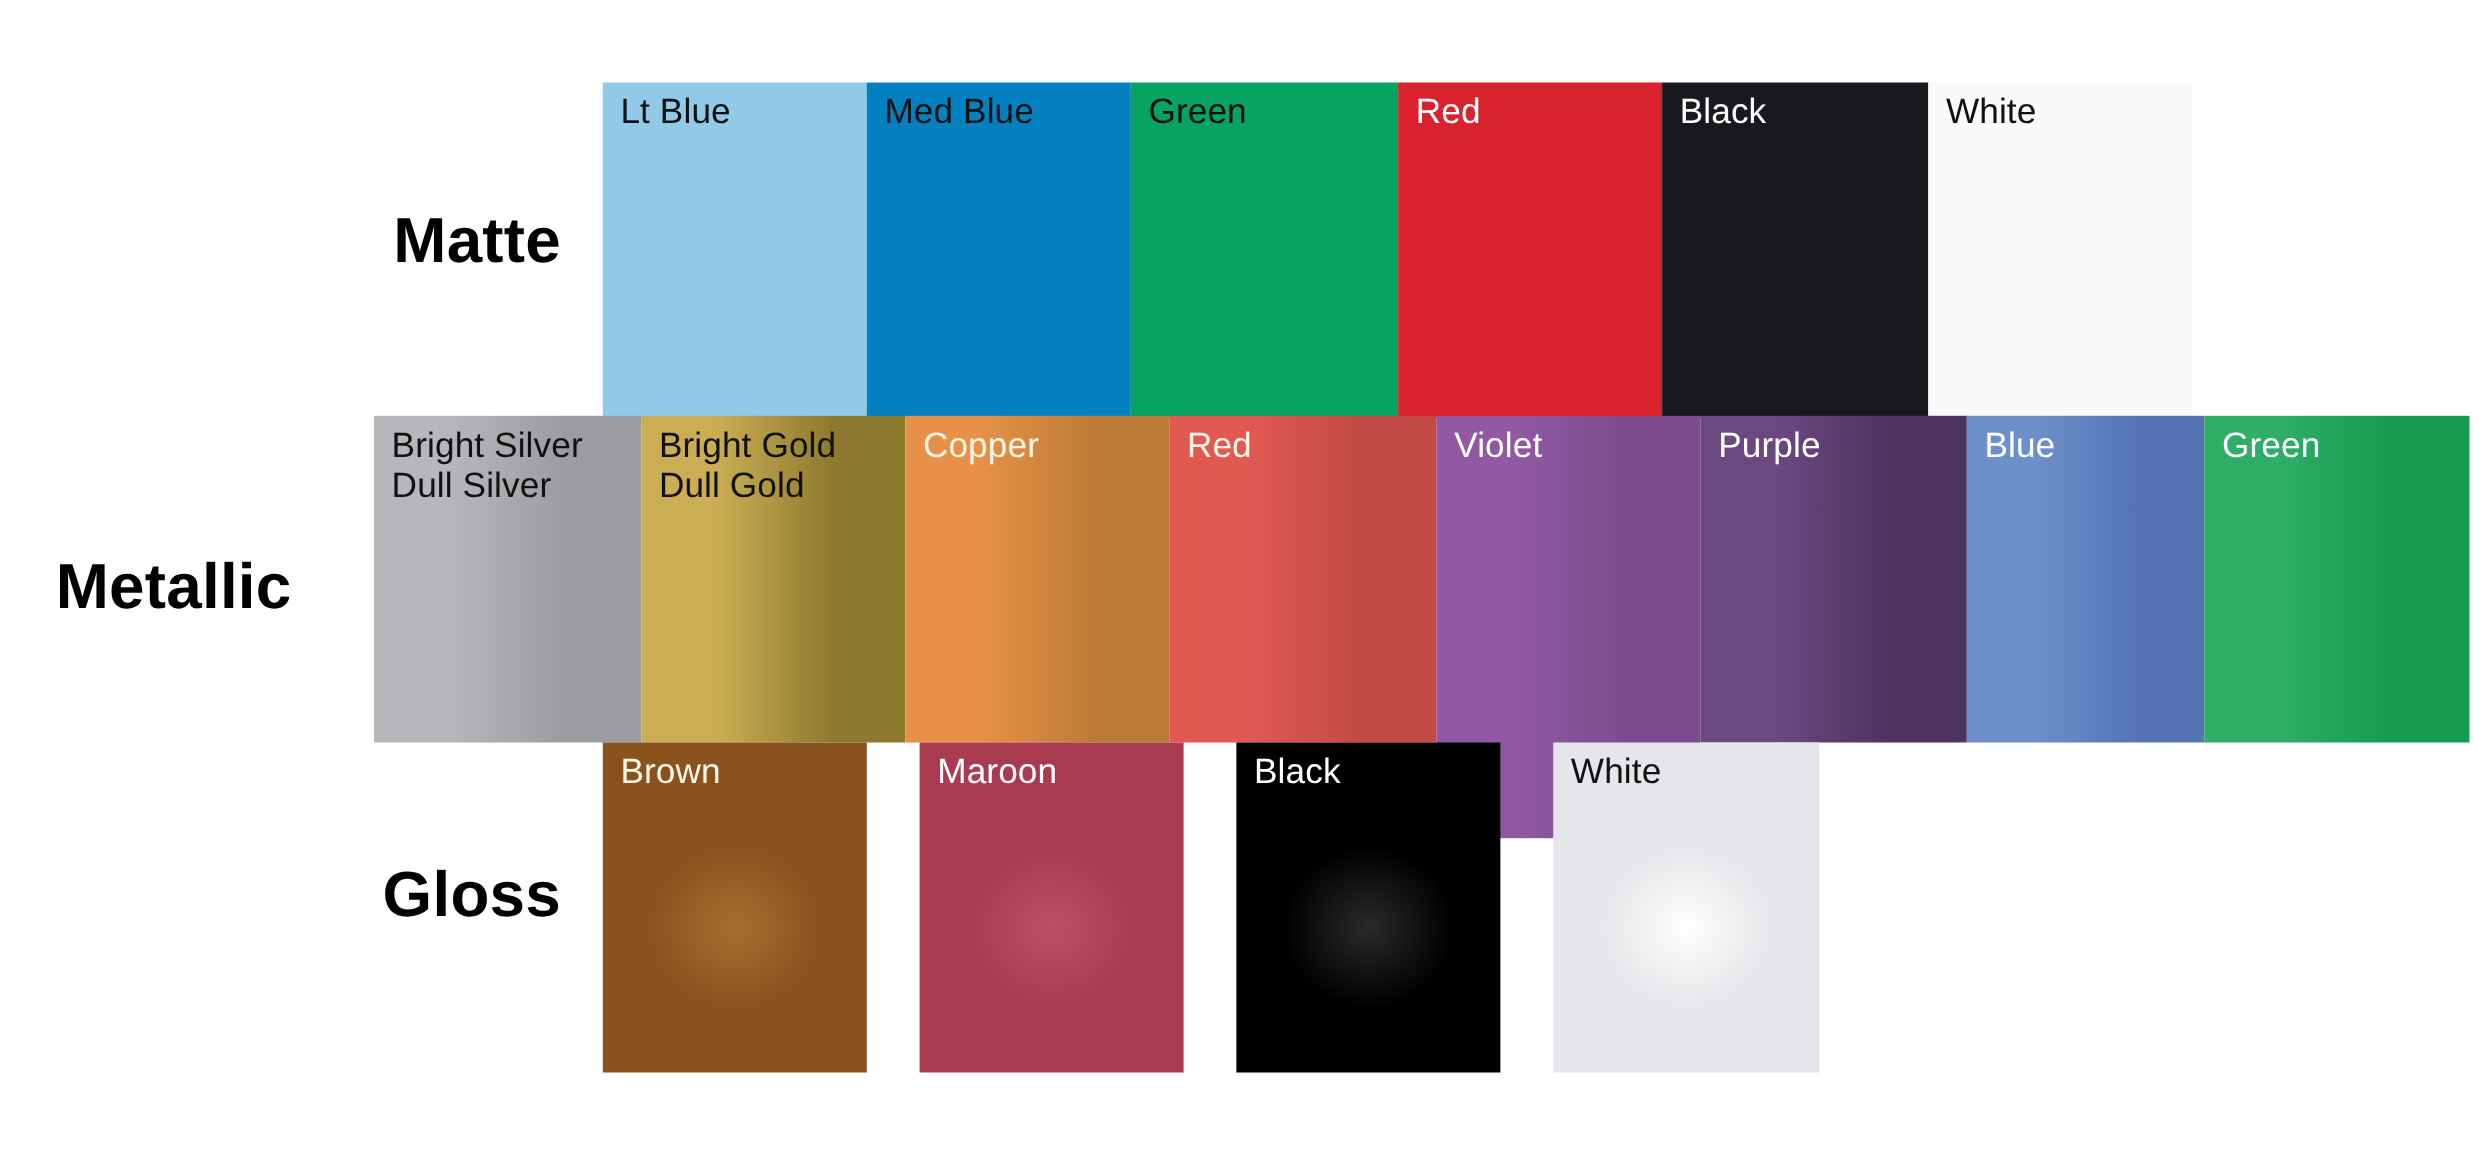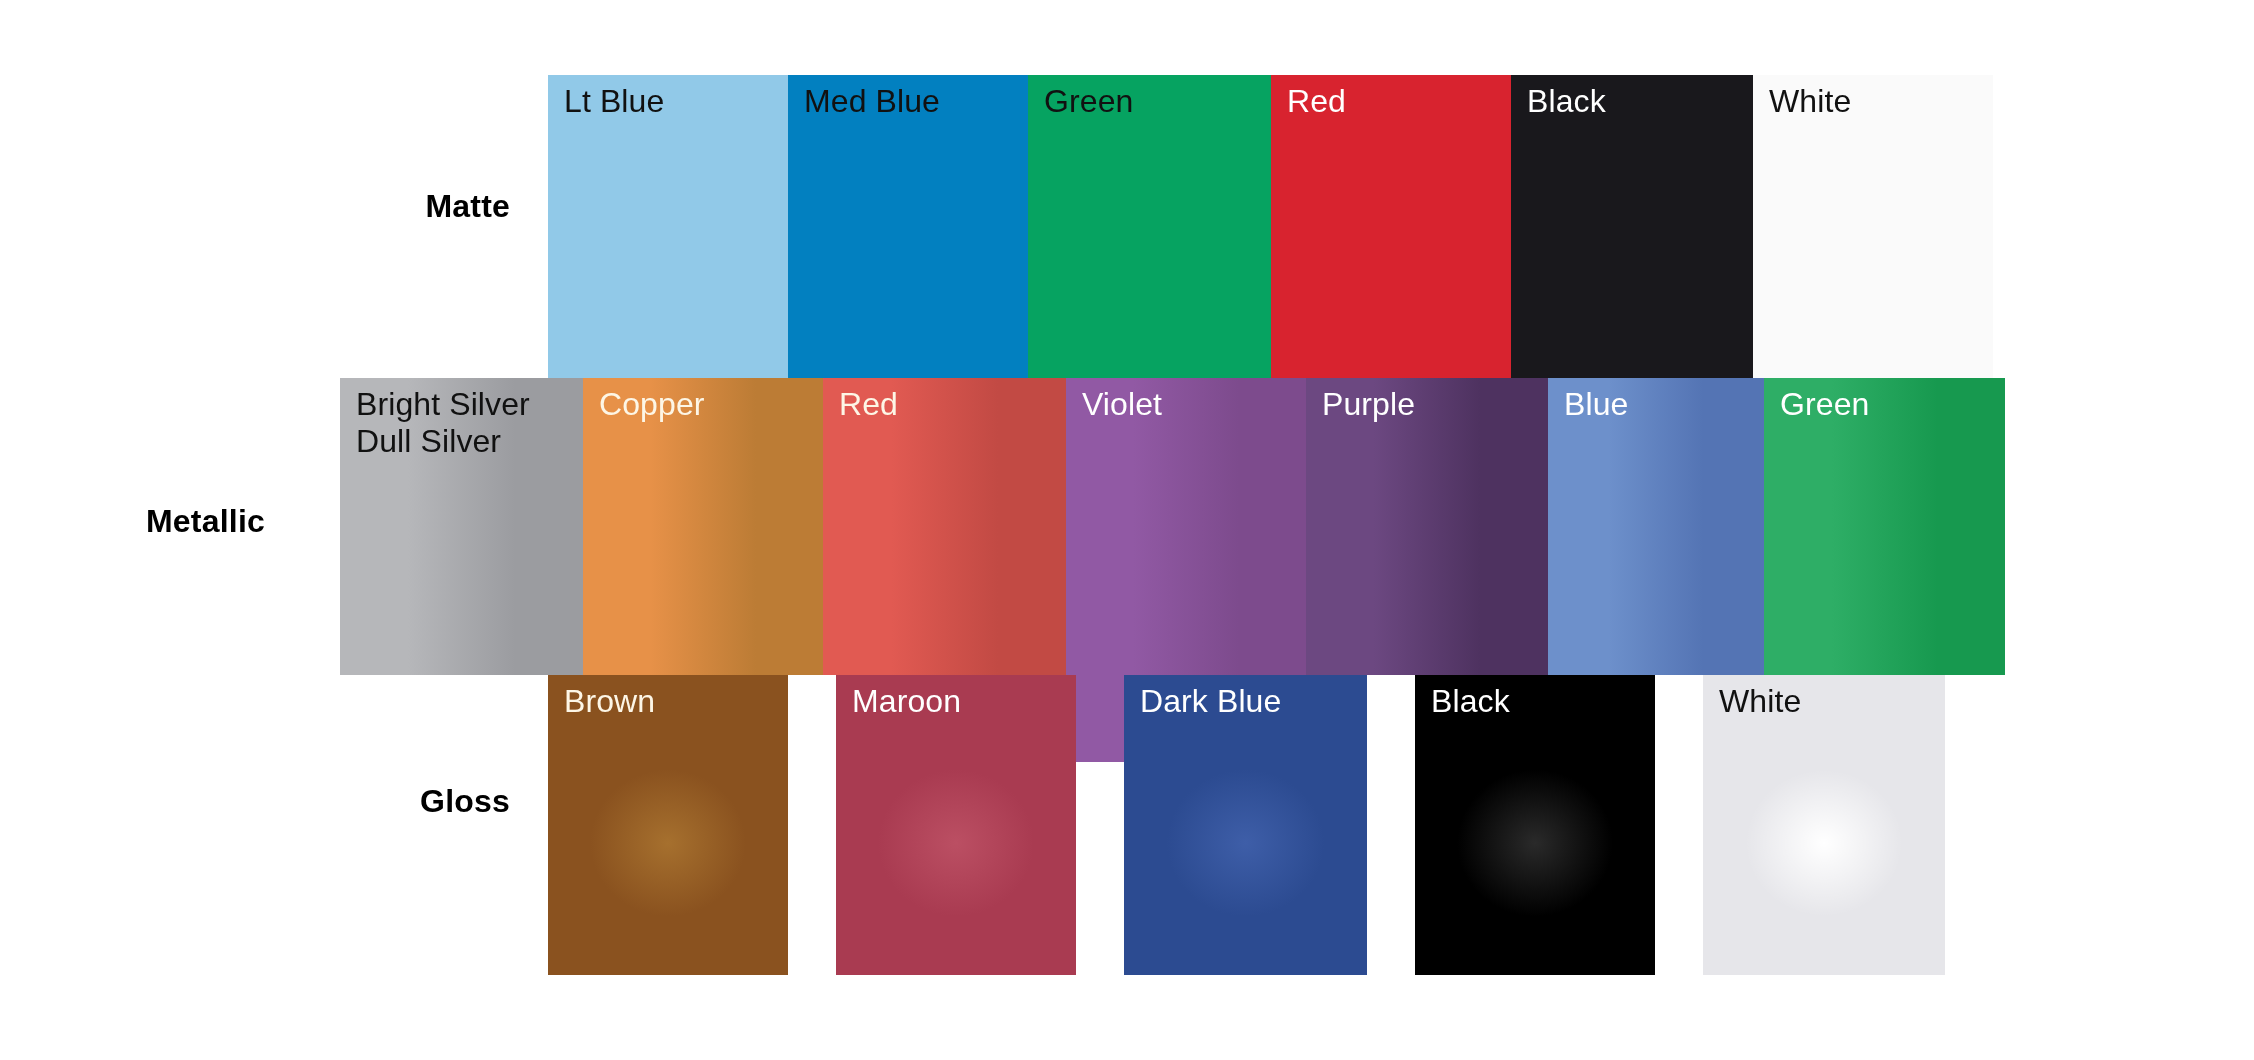--- a/index.html
+++ b/index.html
@@ -21,21 +21,21 @@
     width: 2254px;
     height: 1060px;
     background: #ffffff;
   }
 
   
   .row-label {
     position: absolute;
     font-weight: bold;
     color: #000000;
-    font-size: 32px;
+    font-size: 58px;
     letter-spacing: 0.2px;
     text-align: right;
     white-space: nowrap;
     line-height: 1;
   }
 
   
   .swatch-row {
     position: absolute;
     display: flex;
@@ -100,20 +100,24 @@
   </div>
 
   <div class="row-label" id="label-metallic" style="left:10px; top:505px; width:255px;">Metallic</div>
 
   <div class="swatch-row" id="row-metallic" style="left:305px; top:378px; height:297px;">
 
     <div class="swatch" id="t0" style="width: 243px; height: 297px; background: linear-gradient(to right, rgb(182, 183, 186) 0%, rgb(182, 183, 186) 28%, rgb(155, 156, 160) 72%, rgb(155, 156, 160) 100%); margin-left: 35px;">
       <span class="swatch-label label-dark">Bright Silver
 Dull Silver</span>
     </div>
+    <div class="swatch" id="t1" style="width: 240px; height: 297px; background: linear-gradient(to right, rgb(203, 174, 84) 0%, rgb(203, 174, 84) 28%, rgb(142, 122, 46) 72%, rgb(142, 122, 46) 100%);">
+      <span class="swatch-label label-dark">Bright Gold
+Dull Gold</span>
+    </div>
     <div class="swatch" id="t2" style="width: 240px; height: 297px; background: linear-gradient(to right, rgb(231, 145, 72) 0%, rgb(231, 145, 72) 28%, rgb(188, 124, 53) 72%, rgb(188, 124, 53) 100%);">
       <span class="swatch-label label-cream">Copper</span>
     </div>
     <div class="swatch" id="t3" style="width: 243px; height: 297px; background: linear-gradient(to right, rgb(225, 90, 82) 0%, rgb(225, 90, 82) 28%, rgb(194, 74, 68) 72%, rgb(194, 74, 68) 100%);">
       <span class="swatch-label label-cream">Red</span>
     </div>
     <div class="swatch" id="t4" style="width: 240px; height: 384px; background: linear-gradient(to right, rgb(145, 89, 164) 0%, rgb(145, 89, 164) 28%, rgb(125, 75, 141) 72%, rgb(125, 75, 141) 100%);">
       <span class="swatch-label label-light">Violet</span>
     </div>
     <div class="swatch" id="t5" style="width: 242px; height: 297px; background: linear-gradient(to right, rgb(108, 72, 129) 0%, rgb(108, 72, 129) 28%, rgb(78, 50, 96) 72%, rgb(78, 50, 96) 100%);">
@@ -132,24 +136,20 @@
   <div class="swatch-row" id="row-gloss" style="left:548px; top:675px; height:300px;gap:48px;">
 
     <div class="swatch" id="g0" style="width: 240px; height: 300px; background: rgb(138, 82, 31);">
       <span class="gloss-spec" style="background: radial-gradient(45% 34% at 50% 56%, rgb(166, 112, 46) 0%, rgba(166, 112, 46, 0) 72%);"></span>
       <span class="swatch-label label-cream">Brown</span>
     </div>
     <div class="swatch" id="g1" style="width: 240px; height: 300px; background: rgb(169, 59, 81);">
       <span class="gloss-spec" style="background: radial-gradient(45% 34% at 50% 56%, rgb(187, 79, 99) 0%, rgba(187, 79, 99, 0) 72%);"></span>
       <span class="swatch-label label-light">Maroon</span>
     </div>
-    <div class="swatch" id="g2" style="width: 243px; height: 300px; background: rgb(44, 75, 145);">
-      <span class="gloss-spec" style="background: radial-gradient(45% 34% at 50% 56%, rgb(62, 94, 168) 0%, rgba(62, 94, 168, 0) 72%);"></span>
-      <span class="swatch-label label-light">Dark Blue</span>
-    </div>
     <div class="swatch" id="g3" style="width: 240px; height: 300px; background: rgb(0, 0, 0);">
       <span class="gloss-spec" style="background: radial-gradient(45% 34% at 50% 56%, rgb(42, 42, 42) 0%, rgba(42, 42, 42, 0) 72%);"></span>
       <span class="swatch-label label-light">Black</span>
     </div>
     <div class="swatch" id="g4" style="width: 242px; height: 300px; background: rgb(230, 230, 234);">
       <span class="gloss-spec" style="background: radial-gradient(45% 34% at 50% 56%, rgb(255, 255, 255) 0%, rgba(255, 255, 255, 0) 72%);"></span>
       <span class="swatch-label label-dark">White</span>
     </div>
   </div>
 

